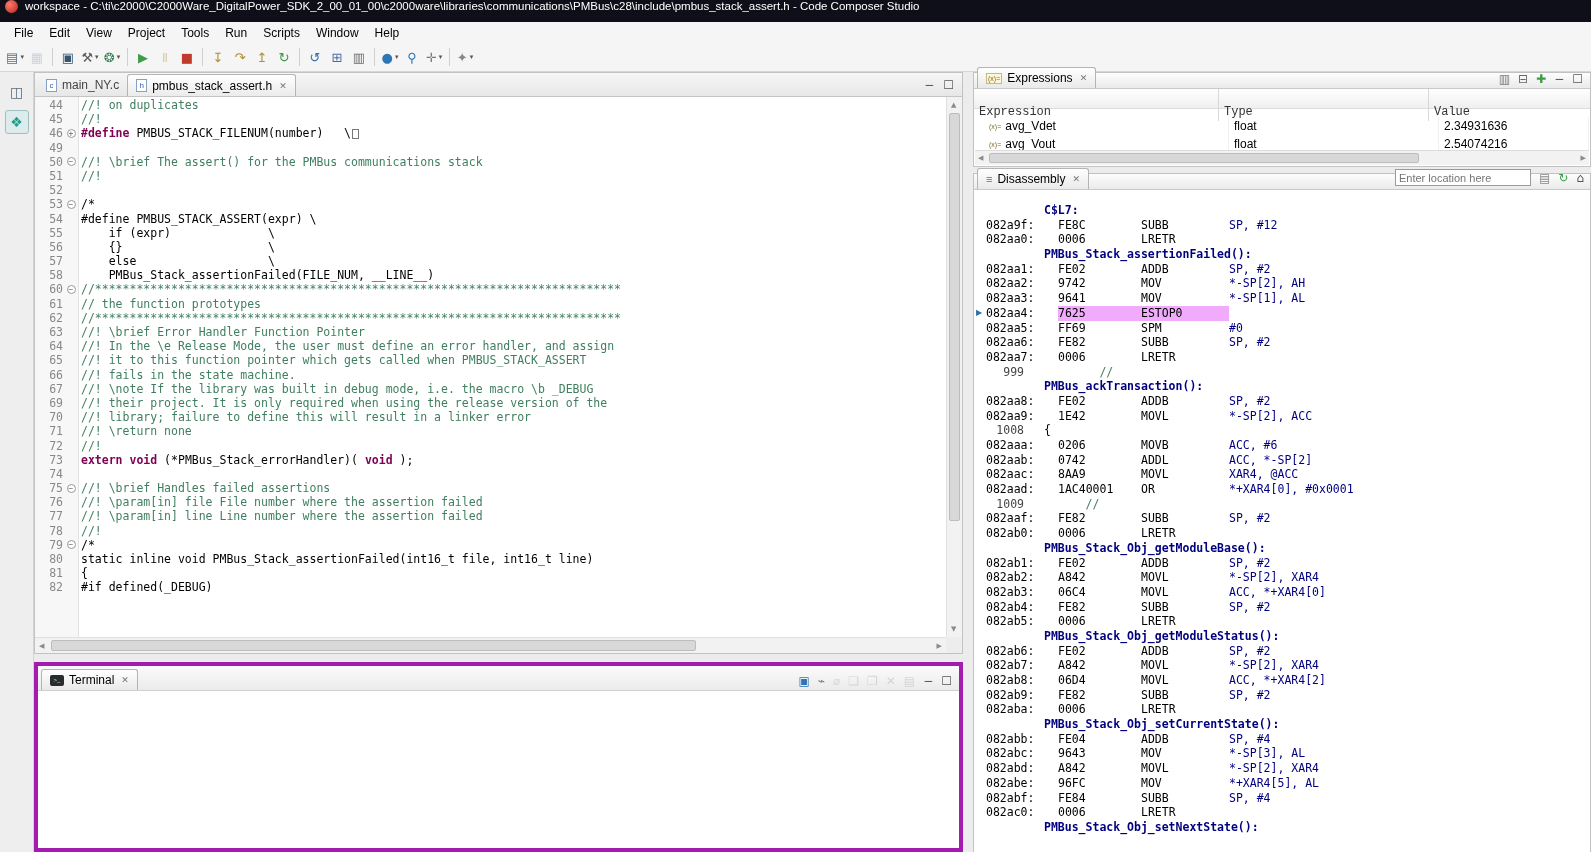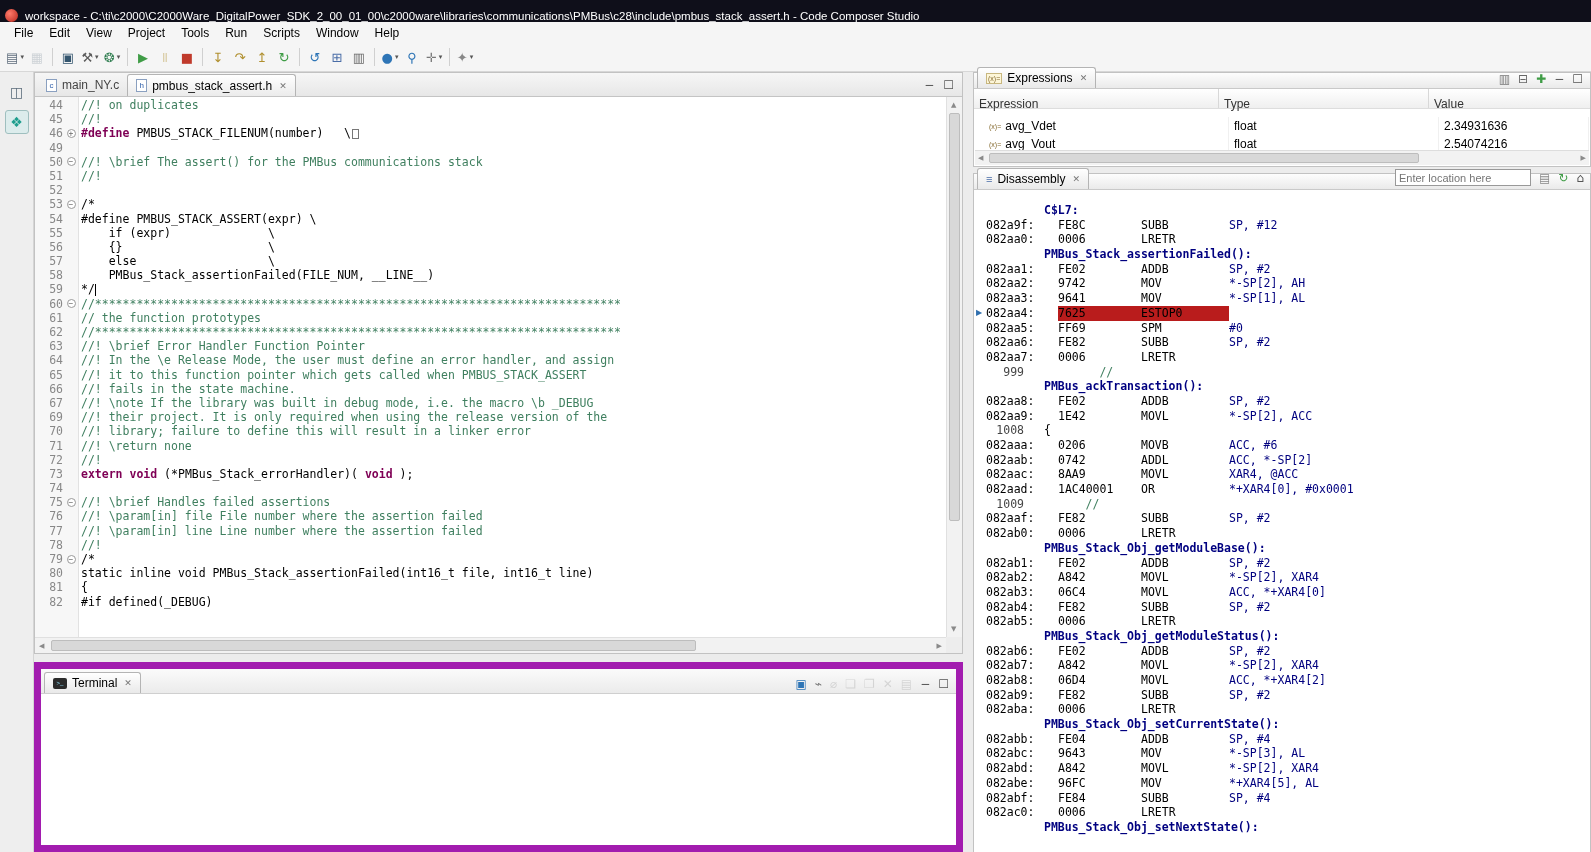--- a/index.html
+++ b/index.html
@@ -3,21 +3,21 @@
 <meta charset="utf-8">
 <style>
   * { box-sizing: border-box; }
   html,body { margin:0; padding:0; }
   body {
     position:relative; width:1591px; height:852px; overflow:hidden;
     background:#ececec; font-family:"Liberation Sans",sans-serif; font-size:12px; color:#000;
   }
   
   .titlebar { position:absolute; left:0; top:0; width:100%; height:22px; background:#0f0f1a;
-    color:#fff; display:flex; align-items:flex-end; padding-left:5px; font-size:11.5px; }
+    color:#fff; display:flex; align-items:flex-start; padding-left:5px; font-size:11.5px; }
   .app-icon { width:13px; height:13px; border-radius:50%; flex:none;
     background:radial-gradient(circle at 35% 35%, #ff7a6a, #b5261c); margin-right:7px; }
   .title-text { white-space:nowrap; overflow:hidden; }
   
   .menubar { position:absolute; left:0; top:22px; width:100%; height:21px; background:#f5f5f5;
     display:flex; align-items:center; padding-left:6px; }
   .menu-item { padding:2px 8px; }
   .toolbar { position:absolute; left:0; top:43px; width:100%; height:29px; background:#f5f5f5;
     border-bottom:1px solid #d7d7d7; display:flex; align-items:center; padding-left:4px; }
   .tb-btn { height:22px; min-width:22px; padding:0 2px; display:flex; align-items:center;
@@ -78,36 +78,36 @@
   .corner { position:absolute; right:0; bottom:0; width:16px; height:16px; background:#ededed; }
   .sarr { color:#8a8a8a; font-size:7px; font-family:"DejaVu Sans",sans-serif; }
   .vsb .sarr { position:absolute; left:4px; } .vsb .up{top:4px;} .vsb .down{bottom:4px;}
   .hsb .sarr { position:absolute; top:4px; } .hsb .left{left:4px;} .hsb .right{right:4px;}
   .vthumb { position:absolute; left:2px; right:2px; top:16px; height:408px; background:#d8d8d8;
     border:1px solid #bdbdbd; border-radius:2px; }
   .hthumb { position:absolute; top:2px; bottom:2px; left:16px; width:645px; background:#d8d8d8;
     border:1px solid #bdbdbd; border-radius:2px; }
   
   .terminal-panel { position:absolute; left:34px; top:662px; width:929px; height:190px;
-    background:#fff; border:7px solid #a21caf; }
+    background:#fff; border:4px solid #a21caf; }
   .thdr { height:25px; background:linear-gradient(#fbfbfb,#ebebeb); border-bottom:1px solid #cfcfcf;
     display:flex; align-items:flex-end; padding-left:3px; }
   .term-ic { width:14px; height:11px; background:#2b2b2b; border-radius:2px; color:#8fe3ff;
     font-size:6px; display:flex; align-items:center; justify-content:center; flex:none; }
   .tbody { position:absolute; left:0; right:0; top:25px; bottom:0; background:#fff; }
   
   .expr-view { position:absolute; left:973px; top:72px; width:618px; height:95px;
     background:#fff; border:1px solid #c2c2c2; }
   .vhdr { height:16px; background:linear-gradient(#fdfdfd,#eaeaea); border-bottom:1px solid #c9c9c9;
     display:flex; align-items:flex-end; padding-left:3px; }
   .expr-ic { font-size:7px; color:#856a2f; border:1px solid #c8b77f; background:#fdf6d8;
     padding:1px 1px; line-height:7px; flex:none; }
   .xcols { height:20px; display:flex; background:linear-gradient(#ffffff,#efefef);
     border-bottom:1px solid #dddddd; color:#333; }
-  .xc { padding:8px 5px; border-right:1px solid #d8d8d8; }
+  .xc { padding:16px 5px; border-right:1px solid #d8d8d8;font-family:Liberation Mono, monospace; }
   .xc1 { width:245px; } .xc2 { width:210px; } .xc3 { flex:1; border-right:none; }
   .xbody { position:absolute; left:1px; right:1px; top:44px; bottom:1px; overflow:hidden;margin-left:9px; }
   .xrow { height:18px; display:flex; align-items:center; }
   .xcell { padding:0 5px; border-right:1px solid #f0f0f0; height:100%; display:flex; align-items:center; gap:4px; }
   .xic { font-size:7px; color:#856a2f; flex:none; }
   .xhsb { position:absolute; left:1px; right:1px; bottom:1px; height:15px; background:#f2f2f2;
     border-top:1px solid #dddddd; display:flex; align-items:center; padding:0 3px; }
   .xthumb { height:10px; width:430px; margin-left:6px; background:#d8d8d8;
     border:1px solid #bdbdbd; border-radius:2px; }
   
@@ -121,21 +121,21 @@
     font-family:"DejaVu Sans Mono","Liberation Mono",monospace; font-size:11.5px; }
   .drow { height:14.7px; line-height:14.7px; display:flex; align-items:center; white-space:pre; }
   .dmark { width:12px; flex:none; font-size:8px; color:#2f6fae; padding-left:2px; font-family:"DejaVu Sans",sans-serif; }
   .daddr { width:72px; flex:none; color:#000; }
   .dcode { width:83px; flex:none; color:#000; }
   .dmn   { width:88px; flex:none; color:#000; }
   .dops  { flex:1; color:#00007f; }
   .dlab  { padding-left:58px; font-weight:bold; color:#000080; }
   .dsn   { width:38px; flex:none; text-align:right; color:#444; }
   .dst   { padding-left:20px; white-space:pre; }
-  .drow.hl .dcode, .drow.hl .dmn { background:#b91c1c; }
+  .drow.hl .dcode, .drow.hl .dmn { background:#f0abfc; }
 </style>
 </head>
 <body>
 
 <div class="titlebar">
   <span class="app-icon"></span>
   <span class="title-text">workspace - C:\ti\c2000\C2000Ware_DigitalPower_SDK_2_00_01_00\c2000ware\libraries\communications\PMBus\c28\include\pmbus_stack_assert.h - Code Composer Studio</span>
 </div>
 
 <div class="menubar" id="menubar">
@@ -309,25 +309,20 @@
         </div>
         <div class="cl">
           <span class="ln">57</span>
           <span class="fold"></span>
           <span class="lt"><span class="tp">    else                   \</span></span>
         </div>
         <div class="cl">
           <span class="ln">58</span>
           <span class="fold"></span>
           <span class="lt"><span class="tp">    PMBus_Stack_assertionFailed(FILE_NUM, __LINE__)</span></span>
-        </div>
-        <div class="cl">
-          <span class="ln">59</span>
-          <span class="fold"></span>
-          <span class="lt"><span class="tp">*/</span><span class="caret"></span></span>
         </div>
         <div class="cl">
           <span class="ln">60</span>
           <span class="fold">
             <span class="foldm">−</span>
           </span>
           <span class="lt"><span class="tc">//****************************************************************************</span></span>
         </div>
         <div class="cl">
           <span class="ln">61</span>

